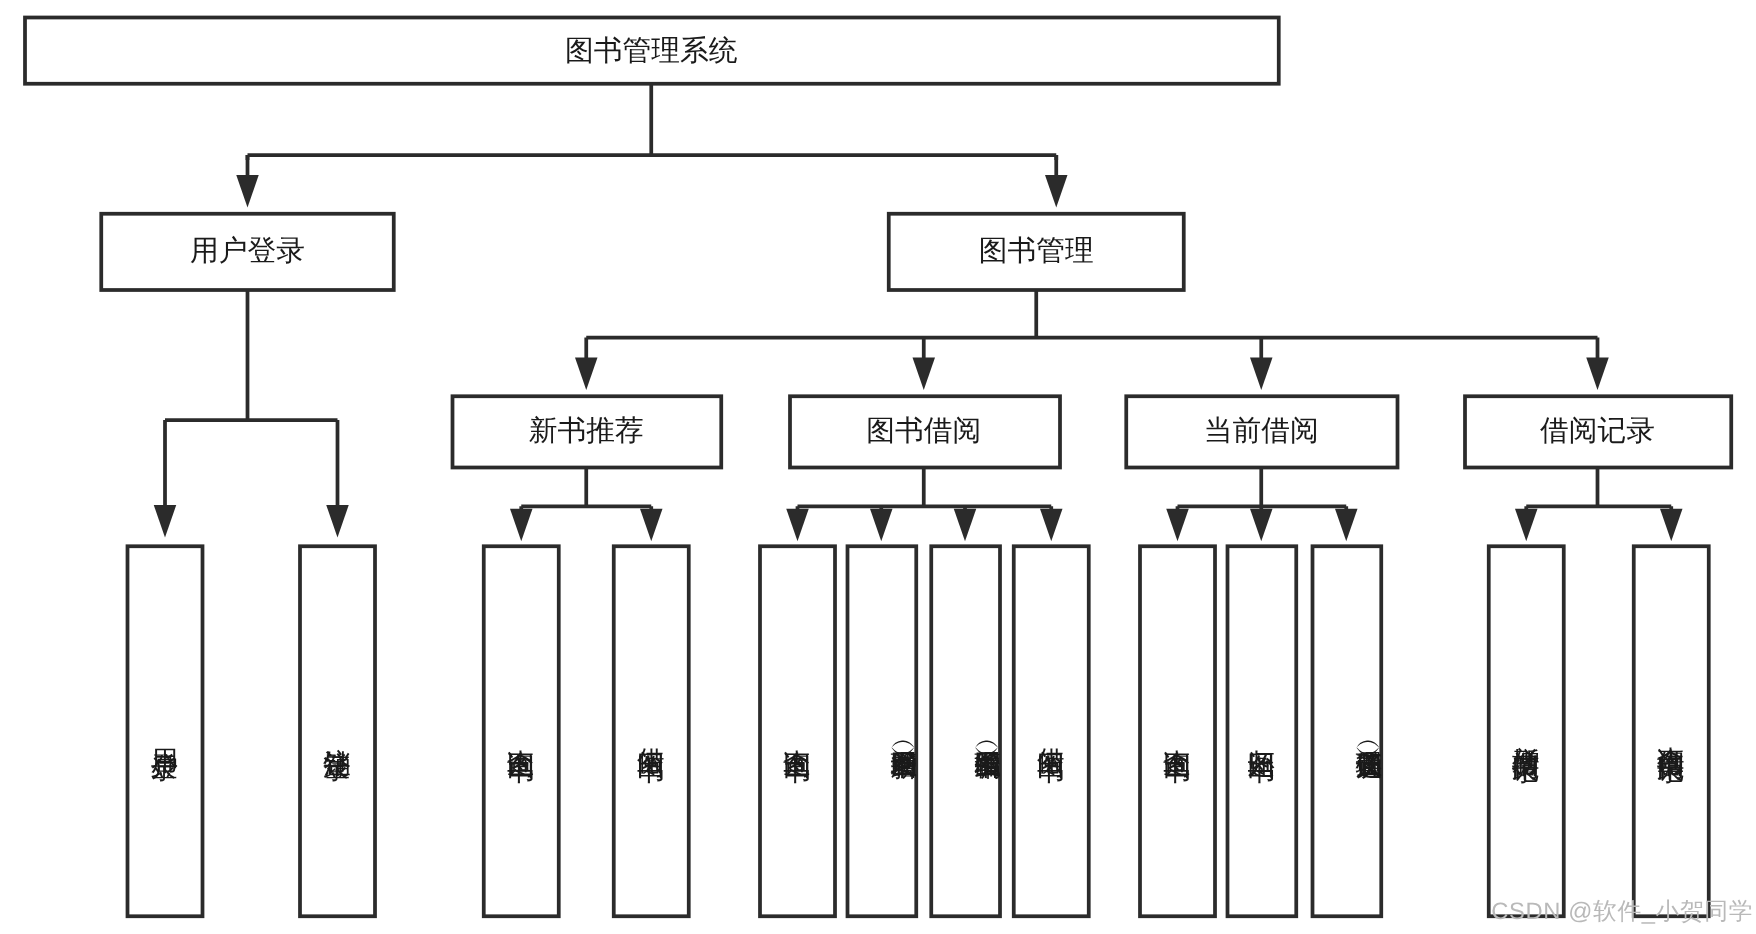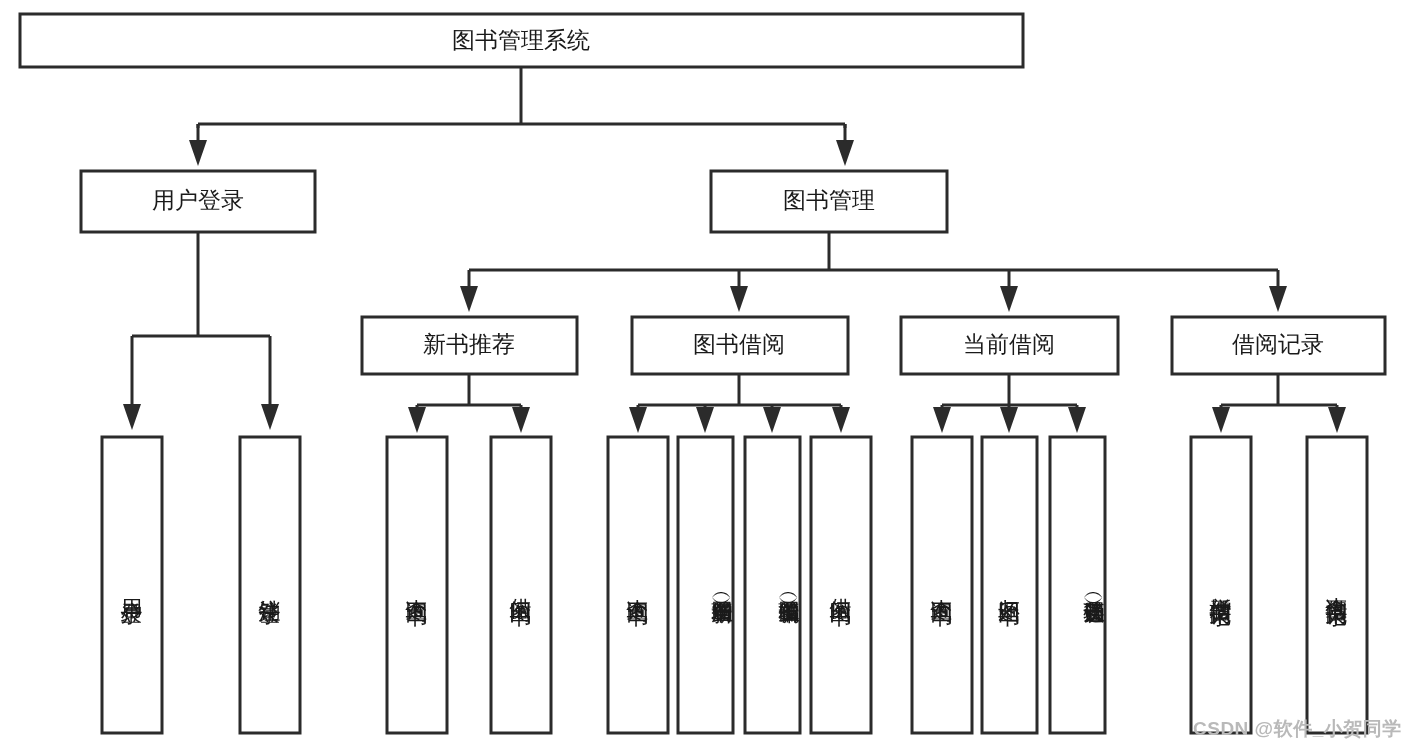--- a/index.html
+++ b/index.html
@@ -64,21 +64,20 @@
     white-space: nowrap;
     pointer-events: none;
   }
   .watermark {
     position: absolute;
     font-family: "Liberation Sans", "DejaVu Sans", sans-serif;
     font-size: 19px;
     color: #b9b9b9;
     white-space: nowrap;
     letter-spacing: 0.5px;
-    font-weight: bold;
   }
 </style>
 </head>
 <body>
 
 <div id="diagram-root">
 
   <svg id="diagram-svg" viewBox="0 0 1405 747" xmlns="http://www.w3.org/2000/svg">
 
     <defs>

